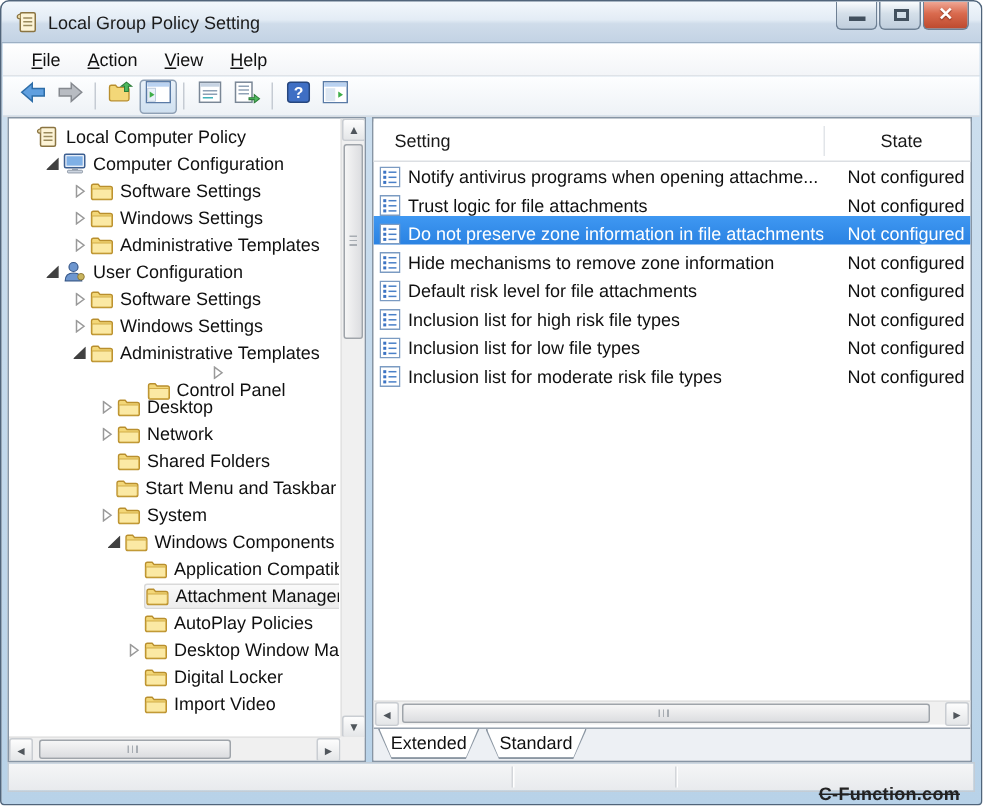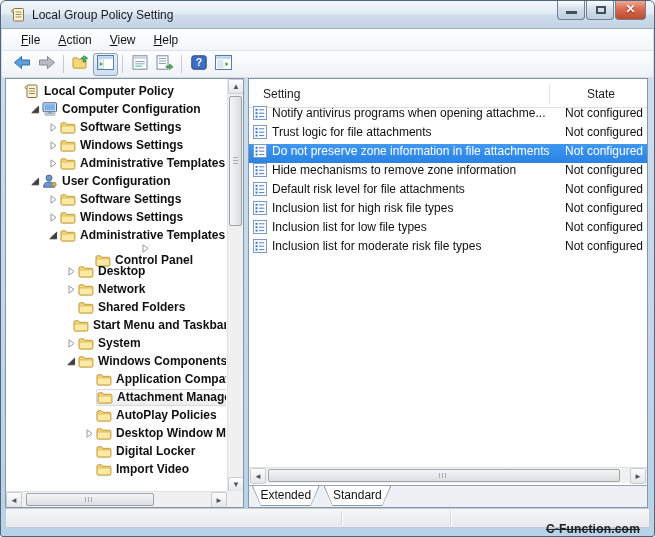--- a/index.html
+++ b/index.html
@@ -42,35 +42,35 @@
   .tb-btn.pressed { border:1px solid #8fa0b5; border-color:#8ea0b5;
                     background:linear-gradient(#e9f1f9,#cfe0f0); }
   .tb-sep { width:1px; height:18px; background:#c5cbd3; margin:0 4px; }
 
   
   .tree-panel { position:absolute; left:4px; top:77px; width:239px; bottom:28px;
                 background:#fff; border:1px solid #8795a4; overflow:hidden; }
   .tree-rows { position:absolute; top:3px; left:1px; right:17px; bottom:16px; overflow:hidden; }
   .tree-row { height:18px; display:flex; align-items:center; white-space:nowrap; }
   .expander { width:13px; flex:none; display:flex; justify-content:center; align-items:center; }
-  .rowsel { display:flex; align-items:center; height:17px; border-radius:2px; padding-right:3px;font-weight:bold; }
+  .rowsel { display:flex; align-items:center; height:17px; border-radius:2px; padding-right:3px; }
   .rowsel.inactive { background:linear-gradient(#fafafa,#ededed); border:1px solid #d9d9d9; }
   .ticon { width:19px; flex:none; display:flex; align-items:center; }
   .tlabel { font-size:12px; color:#101010; padding-left:1px; }
 
   .list-panel { position:absolute; left:247px; top:77px; width:400px; bottom:28px;
                 background:#fff; border:1px solid #8795a4; overflow:hidden; }
   .list-header { position:absolute; top:2px; left:0; right:0; height:27px; background:#fff;
                  border-bottom:1px solid #dcdfe3; }
   .col-setting { position:absolute; left:14px; top:0; line-height:26px; font-size:12px; color:#1a1a1a; }
   .col-state { position:absolute; left:306px; width:92px; top:0; line-height:26px; font-size:12px;
                color:#1a1a1a; text-align:center; }
   .hdr-div { position:absolute; top:3px; bottom:3px; width:1px; background:#e2e5e9; }
   .list-rows { position:absolute; top:27px; left:0; right:0; }
-  .list-row { position:relative; height:19px; display:flex; align-items:flex-start; padding-left:4px; }
+  .list-row { position:relative; height:19px; display:flex; align-items:flex-end; padding-left:4px; }
   .list-row .setting { font-size:12px; color:#101010; white-space:nowrap; overflow:hidden; max-width:290px; }
   .list-row .state { position:absolute; left:316px; font-size:12px; color:#101010; white-space:nowrap; }
   .list-row.selected { background:linear-gradient(#3f98f2,#2a82e2); }
   .list-row.selected .setting, .list-row.selected .state { color:#fff; }
   .picon { width:19px; flex:none; display:flex; align-items:center; }
 
   
   .sb { background:#f0f0f0; position:absolute; }
   .vsb { right:0; top:0; width:16px; bottom:15px; border-left:1px solid #e2e2e2; }
   .hsb { left:0; bottom:0; height:16px; right:16px; border-top:1px solid #e2e2e2; }
@@ -431,21 +431,21 @@
           <span class="rowsel">
             <span class="ticon">
               <svg width="16" height="13" viewBox="0 0 16 13">
                 <path d="M1 3.2 Q1 1.8 2.3 1.8 H5.4 L6.7 3.3 H13.6 Q14.9 3.3 14.9 4.6 V10.8 Q14.9 12.1 13.6 12.1 H2.3 Q1 12.1 1 10.8 Z" fill="#f3d778" stroke="#b98f2e" stroke-width="0.9"></path>
                 <path d="M1.4 5 H14.5 V10.7 Q14.5 11.7 13.5 11.7 H2.4 Q1.4 11.7 1.4 10.7 Z" fill="#fbe9a4" stroke="#cda63f" stroke-width="0.6"></path>
               </svg>
             </span>
             <span class="tlabel">System</span>
           </span>
         </div>
-        <div class="tree-row" style="padding-left: 58px;">
+        <div class="tree-row" style="padding-left: 58px; justify-content: flex-end;">
           <span class="expander">
             <svg width="9" height="9" viewBox="0 0 9 9">
               <path d="M7.6 1.2 V7.8 H0.8 Z" fill="#404040" stroke="#404040"></path>
             </svg>
           </span>
           <span class="rowsel">
             <span class="ticon">
               <svg width="16" height="13" viewBox="0 0 16 13">
                 <path d="M1 3.2 Q1 1.8 2.3 1.8 H5.4 L6.7 3.3 H13.6 Q14.9 3.3 14.9 4.6 V10.8 Q14.9 12.1 13.6 12.1 H2.3 Q1 12.1 1 10.8 Z" fill="#f3d778" stroke="#b98f2e" stroke-width="0.9"></path>
                 <path d="M1.4 5 H14.5 V10.7 Q14.5 11.7 13.5 11.7 H2.4 Q1.4 11.7 1.4 10.7 Z" fill="#fbe9a4" stroke="#cda63f" stroke-width="0.6"></path>

